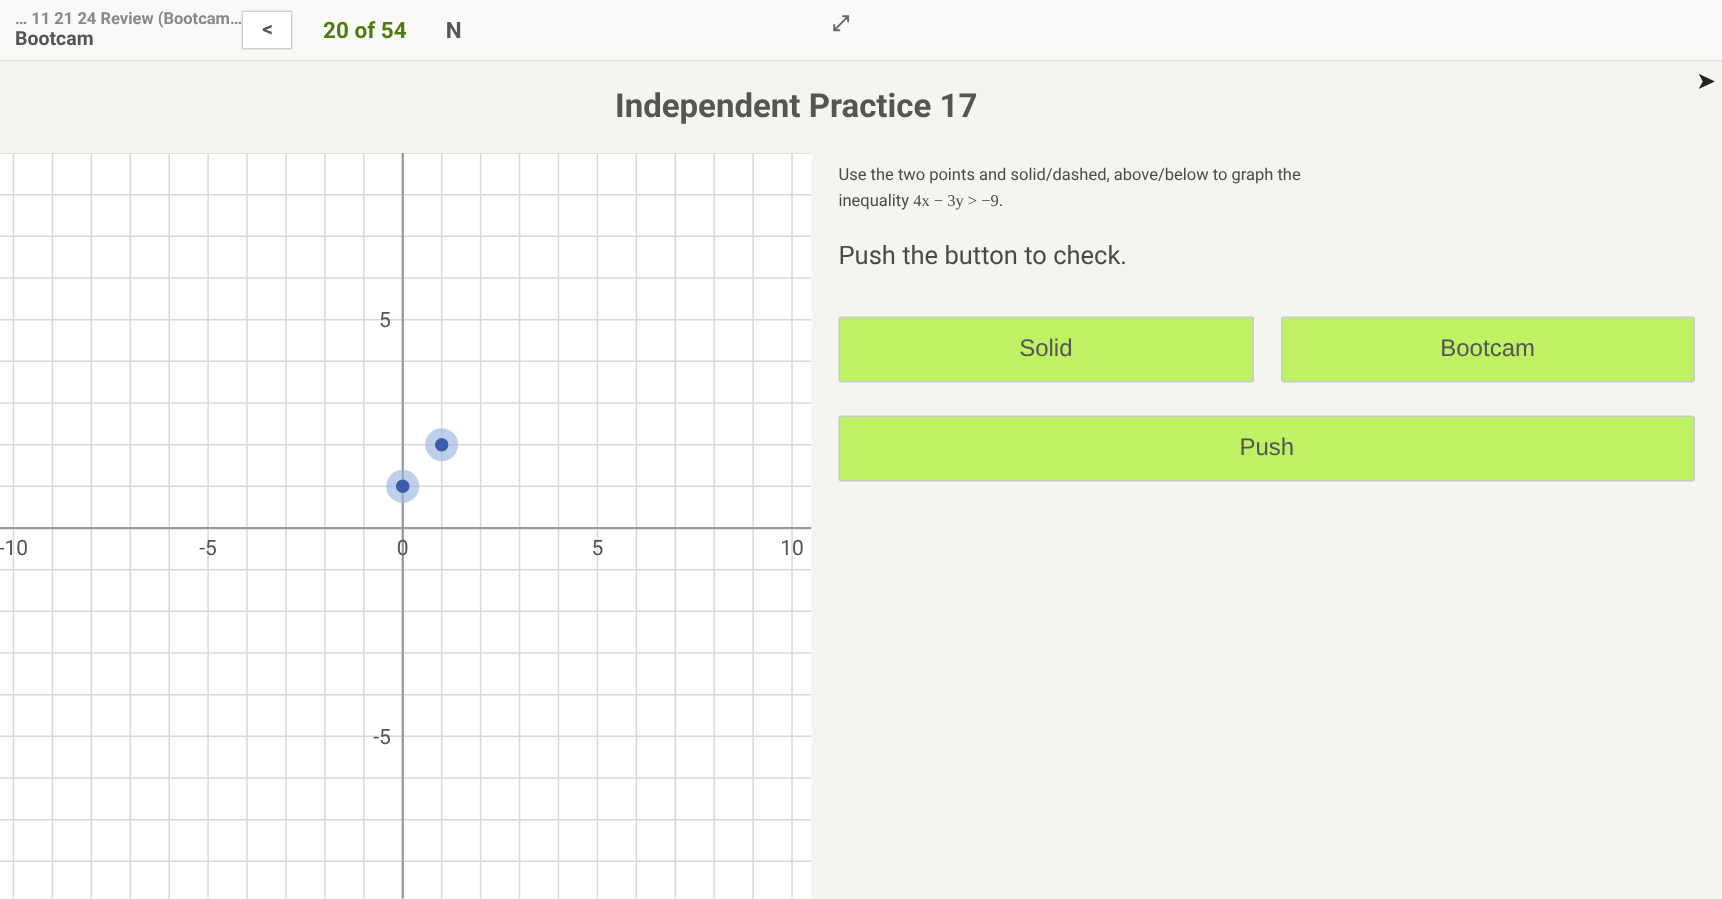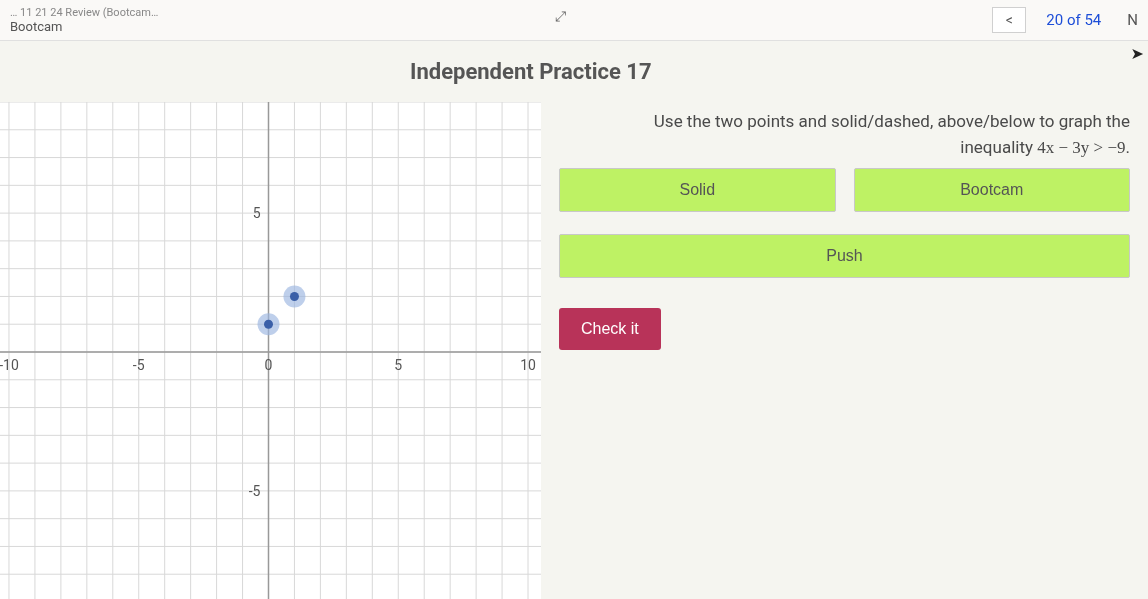--- a/index.html
+++ b/index.html
@@ -7,25 +7,26 @@
       font-family: -apple-system, BlinkMacSystemFont, 'Segoe UI', Roboto, sans-serif;
       background: #f5f5f0;
       width: 1148px;
       height: 599px;
       overflow: hidden;
       color: #4a4a4a;
     }
     .top-bar {
       display: flex;
       align-items: center;
-      justify-content: space-between;
+      justify-content: flex-start;
       padding: 20px 10px;
       height: 32px;
       background: #faf9f7;
       border-bottom: 1px solid #e0e0e0;
+      font-weight: bold;
     }
     .top-left {
       display: flex;
       flex-direction: column;
       font-size: 13px;
       color: #666;
     }
     .breadcrumb-title { font-size: 11px; color: #888; }
     .student-name { font-size: 13px; color: #555; }
     .expand-icon {
@@ -46,21 +47,21 @@
       padding: 4px 12px;
       font-size: 14px;
       color: #555;
       background: #fff;
       cursor: pointer;
       min-width: 34px;
       text-align: center;
     }
     .page-count {
       font-size: 15px;
-      color: #1d4ed8;
+      color: #4d7c0f;
       padding: 0 8px;
     }
     .next-label {
       font-size: 15px;
       color: #555;
       padding-left: 6px;
     }
     .content {
       display: flex;
       padding-top: 18px;
@@ -89,25 +90,24 @@
     .axis-line { stroke: #999; stroke-width: 1.5; }
     .tick-label { font-size: 14px; fill: #555; font-family: inherit; }
     .point-outer { fill: #9bb5e0; opacity: 0.65; }
     .point-inner { fill: #3a5fa8; }
     .right-panel {
       flex: 1;
       padding-right: 18px;
       padding-top: 6px;
     }
     .instruction {
-      font-size: 17px;
+      font-size: 11px;
       color: #4a4a4a;
       line-height: 1.55;
       margin-bottom: 6px;
-      text-align: right;
     }
     .math-expr { font-family: 'Times New Roman', serif; }
     .math-var { }
     .sub-instruction {
       font-size: 17px;
       color: #4a4a4a;
       margin-top: 18px;
       margin-bottom: 30px;
     }
     .button-row {
@@ -232,26 +232,26 @@
             <circle cx="298.45238095238096" cy="194.4444444444444" r="4.5" class="point-inner"></circle>
           </g>
       </svg>
     </div>
 
     <div class="right-panel">
       <p class="instruction">
         <span>Use the two points and solid/dashed, above/below to graph the</span><br>
         <span>inequality </span><span class="math-expr"><span class="math-var">4x</span> − <span class="math-var">3y</span> &gt; −9</span><span>.</span>
       </p>
+      <p class="sub-instruction">Push the button to check.</p>
 
       <div class="button-row">
         <button class="choice-btn">Solid</button>
         <button class="choice-btn">Bootcam</button>
       </div>
       <div class="button-row">
         <button class="choice-btn">Push</button>
       </div>
 
-      <button class="check-btn">Check it</button>
     </div>
 
   </div>
 </div>
 
 </body></html>

